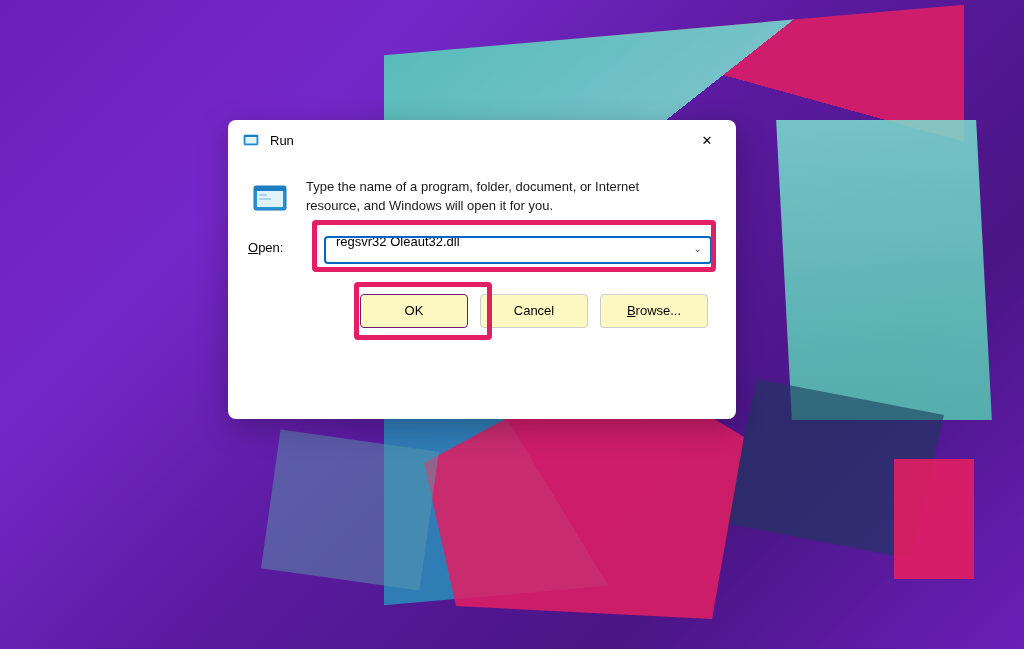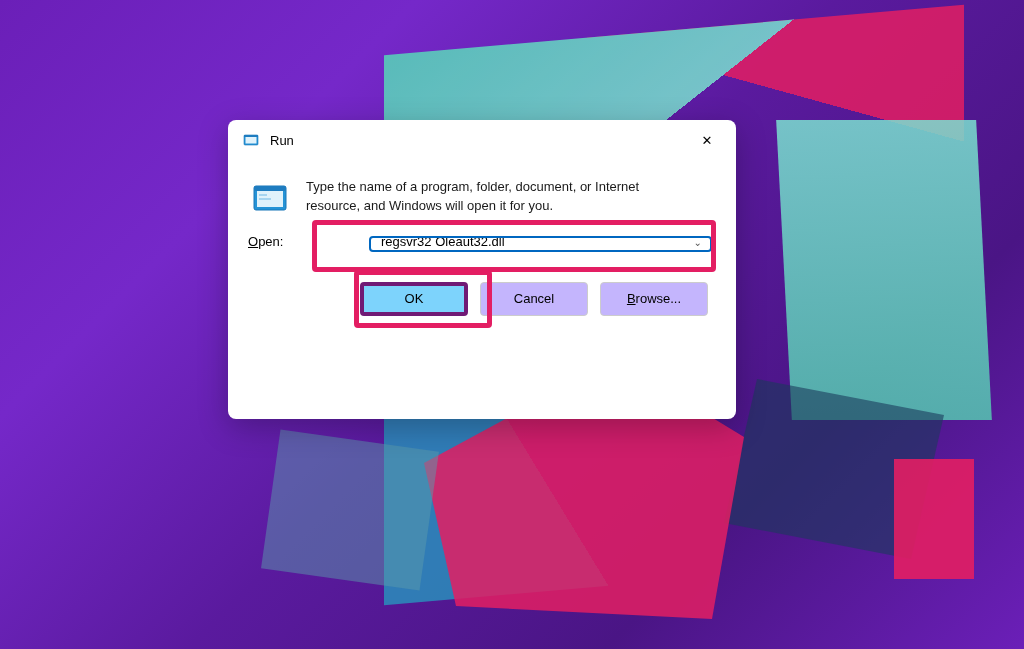--- a/index.html
+++ b/index.html
@@ -166,21 +166,20 @@
       flex: 1;
       padding-right: 20px;
     }
 
     .input-row {
       display: flex;
       align-items: center;
       margin-top: 10px;
       margin-bottom: 30px;
       position: relative;
-      gap: 45px;
     }
 
     .open-label {
       font-size: 13px;
       color: #000;
       width: 56px;
       flex-shrink: 0;
     }
 
     .open-label .u {
@@ -200,21 +199,21 @@
 
     .open-input-wrap {
       flex: 1;
       position: relative;
       margin-left: 20px;
     }
 
     .open-input {
       width: 100%;
       height: 14px;
-      padding: 4px 28px 8px 10px;
+      padding: 4px 28px 20px 10px;
       font-size: 13px;
       font-family: inherit;
       border: 2px solid #0067c0;
       border-radius: 4px;
       outline: none;
       color: #000;
     }
 
     .dropdown-chevron {
       position: absolute;
@@ -234,28 +233,28 @@
       position: relative;
     }
 
     .btn {
       width: 108px;
       height: 34px;
       font-size: 13px;
       font-family: inherit;
       border: 1px solid #ccc;
       border-radius: 4px;
-      background: #c4b5fd;
+      background: #fef9c3;
       cursor: pointer;
       color: #000;
     }
 
     .btn-primary {
-      border: 4px solid #701a75;
-      background: #7dd3fc;
+      border: 1px solid #701a75;
+      background: #fef9c3;
     }
 
     .ok-highlight {
       position: absolute;
       left: 106px;
       top: -12px;
       width: 138px;
       height: 58px;
       border: 5px solid #e31e63;
       border-radius: 4px;

